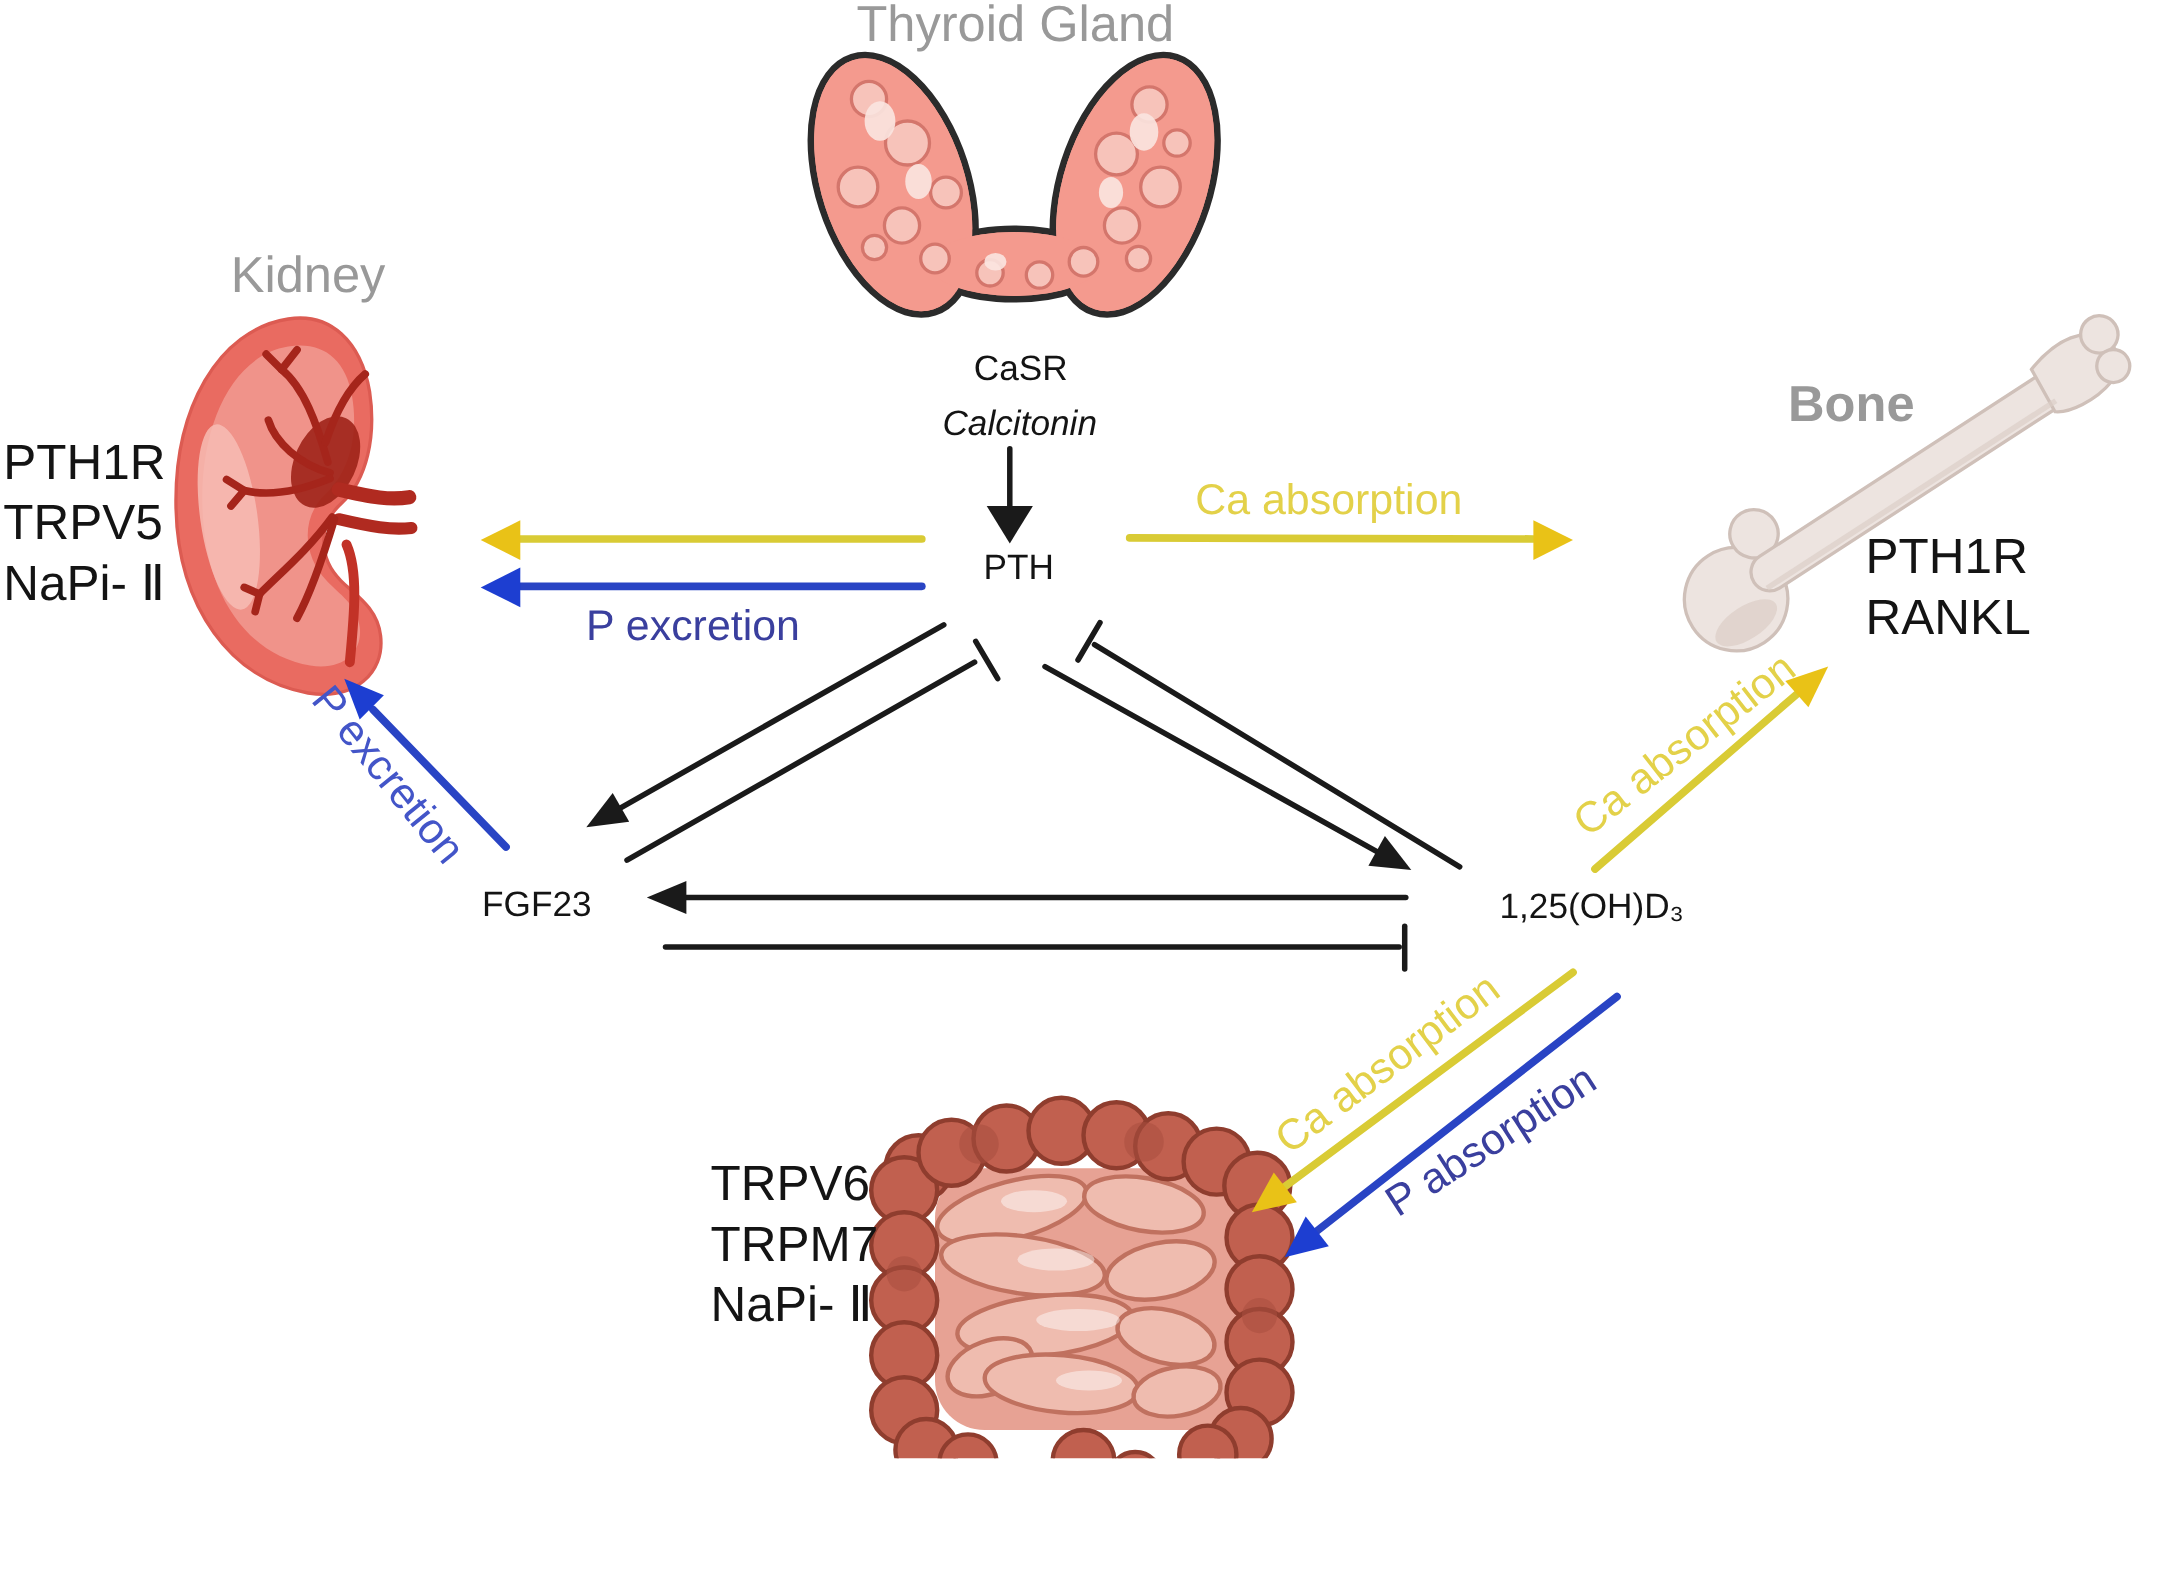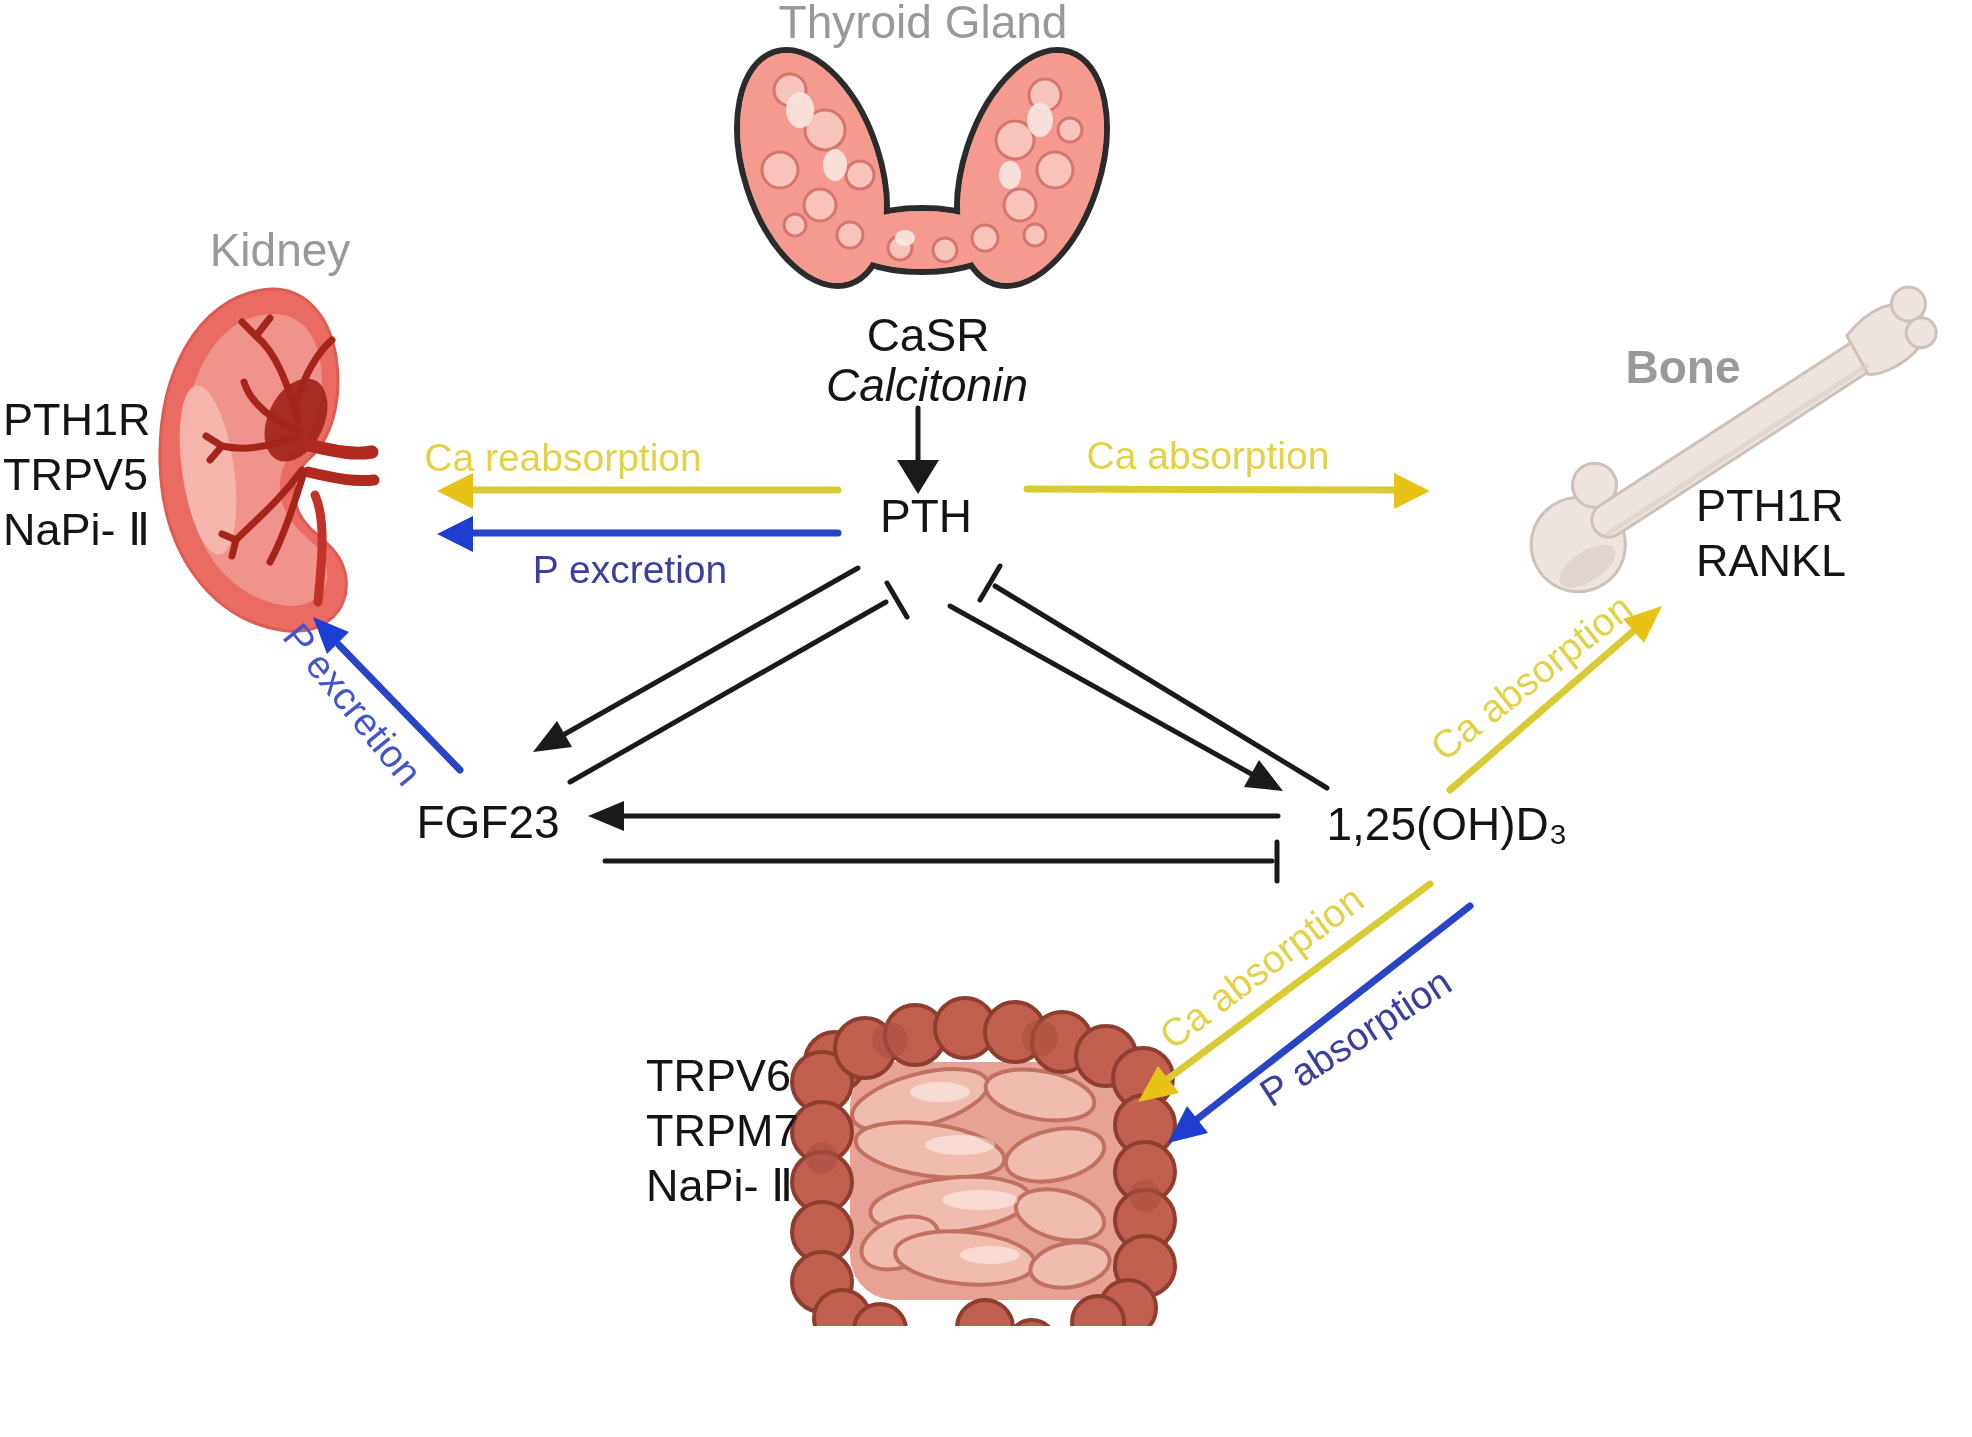--- a/index.html
+++ b/index.html
@@ -10,21 +10,21 @@
     overflow:hidden;
     font-family:"Liberation Sans","DejaVu Sans",sans-serif;
   }
   #art{position:absolute;left:0;top:0;z-index:1;}
   .lbl{
     position:absolute;z-index:2;white-space:nowrap;
     transform:translate(-50%,-50%);
     line-height:1.1;
   }
   .organ-label{font-size:46px;color:#999999;}
-  .molecule{font-size:46px;color:#141414;}
+  .molecule{font-size:32px;color:#141414;}
   .arrow-label{font-size:39px;font-weight:400;}
   .yellow-text{color:#e3d149;}
   .blue-dark-text{color:#3a3f9e;}
   .blue-mid-text{color:#4355c8;}
   .receptors{
     position:absolute;z-index:2;font-size:45px;color:#141414;
     line-height:55px;white-space:nowrap;
   }
   .rot{transform-origin:center center;}
 </style>
@@ -247,21 +247,20 @@
   <div>PTH1R</div>
   <div>RANKL</div>
 </div>
 
 <div class="receptors" style="left:608px;top:1048px;margin-left:38px;">
   <div>TRPV6</div>
   <div>TRPM7</div>
   <div>NaPi- Ⅱ</div>
 </div>
 
-<div class="lbl arrow-label yellow-text" style="left:563px;top:458px;">Ca reabsorption</div>
 
 <div class="lbl arrow-label blue-dark-text" style="left:630px;top:570px;">P excretion</div>
 
 <div class="lbl arrow-label yellow-text" style="left:1208px;top:456px;">Ca absorption</div>
 
 <div class="lbl arrow-label yellow-text rot" style="left:1532px;top:678px;transform:translate(-50%,-50%) rotate(-38deg);">Ca absorption</div>
 
 <div class="lbl arrow-label blue-mid-text rot" style="left:352px;top:705px;transform:translate(-50%,-50%) rotate(51deg);">P excretion</div>
 
 <div class="lbl arrow-label yellow-text rot" style="left:1262px;top:968px;transform:translate(-50%,-50%) rotate(-37deg);">Ca absorption</div>

